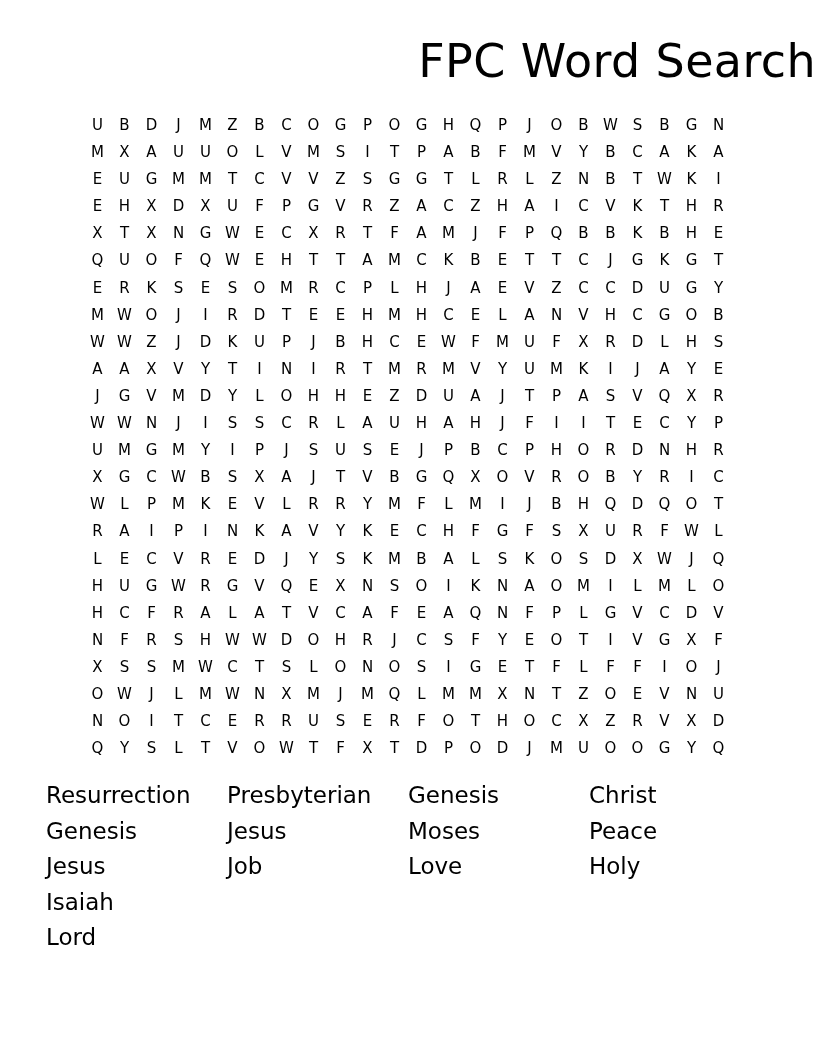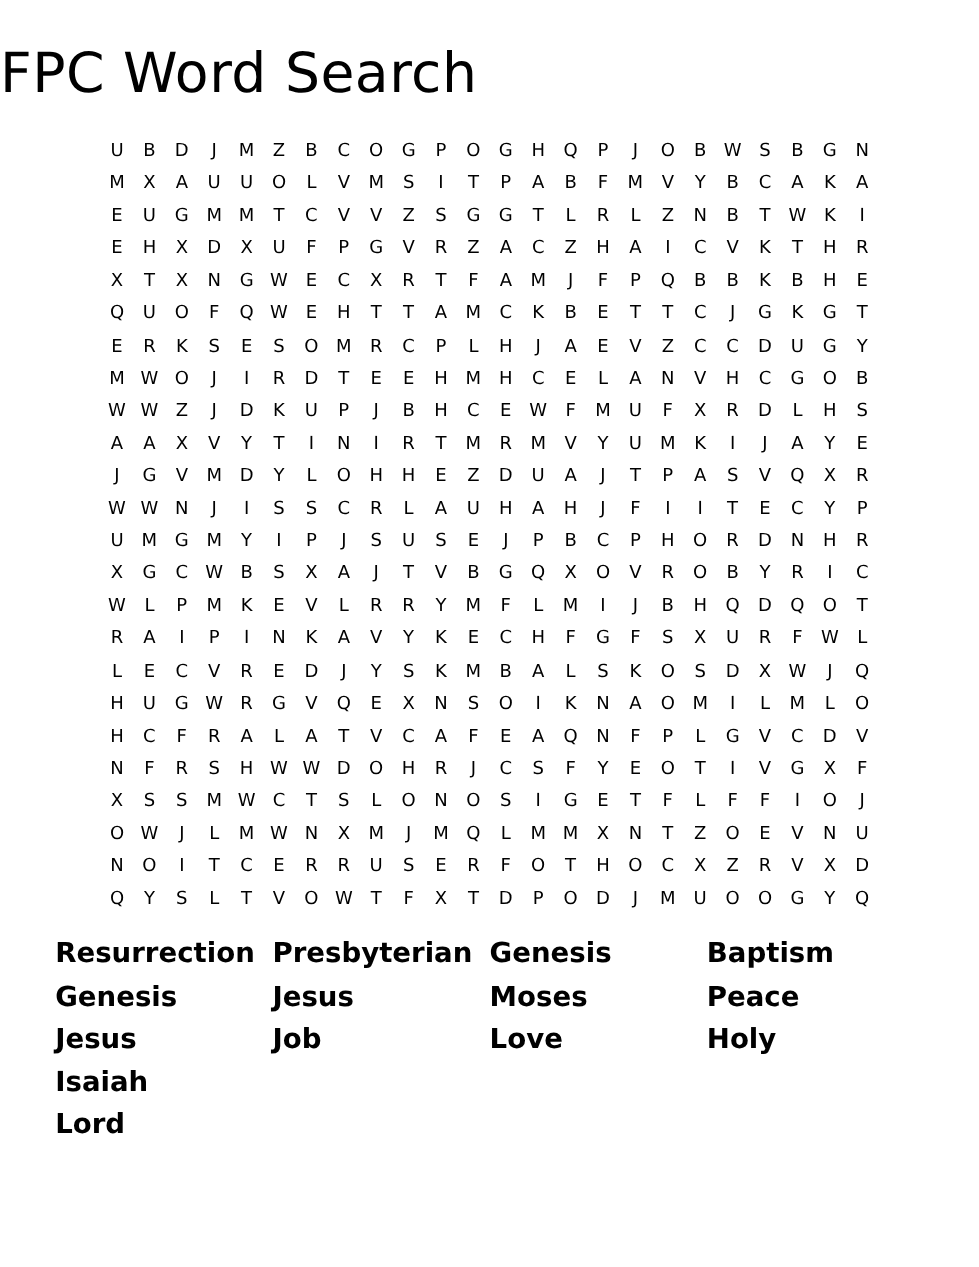--- a/index.html
+++ b/index.html
@@ -22,21 +22,21 @@
     top: 0;
     width: 816px;
     height: 1056px;
   }
   
   .title {
     position: absolute;
     left: 0;
     top: 33px;
     width: 816px;
-    text-align: left;
+    text-align: right;
     font-size: 46px;
     font-weight: 400;
     letter-spacing: 0.4px;
     line-height: 56px;
     white-space: nowrap;
   }
   
   .grid {
     position: absolute;
     left: 84px;
@@ -64,21 +64,21 @@
     top: 778px;
     width: 740px;
     display: flex;
   }
   .word-col {
     width: 181px;
   }
   .word {
     font-size: 23px;
     line-height: 35.6px;
-    font-weight: 700;
+    font-weight: 400;
     color: #000000;
     white-space: nowrap;
   }
 </style>
 </head>
 <body>
 
 <div class="page">
 
   <div class="title">FPC Word Search</div>
@@ -722,19 +722,19 @@
         <div class="word">Presbyterian</div>
         <div class="word">Jesus</div>
         <div class="word">Job</div>
       </div>
       <div class="word-col">
         <div class="word">Genesis</div>
         <div class="word">Moses</div>
         <div class="word">Love</div>
       </div>
       <div class="word-col">
-        <div class="word">Baptism</div>
+        <div class="word">Christ</div>
         <div class="word">Peace</div>
         <div class="word">Holy</div>
       </div>
     </div>
 
 </div>
 
 </body></html>

